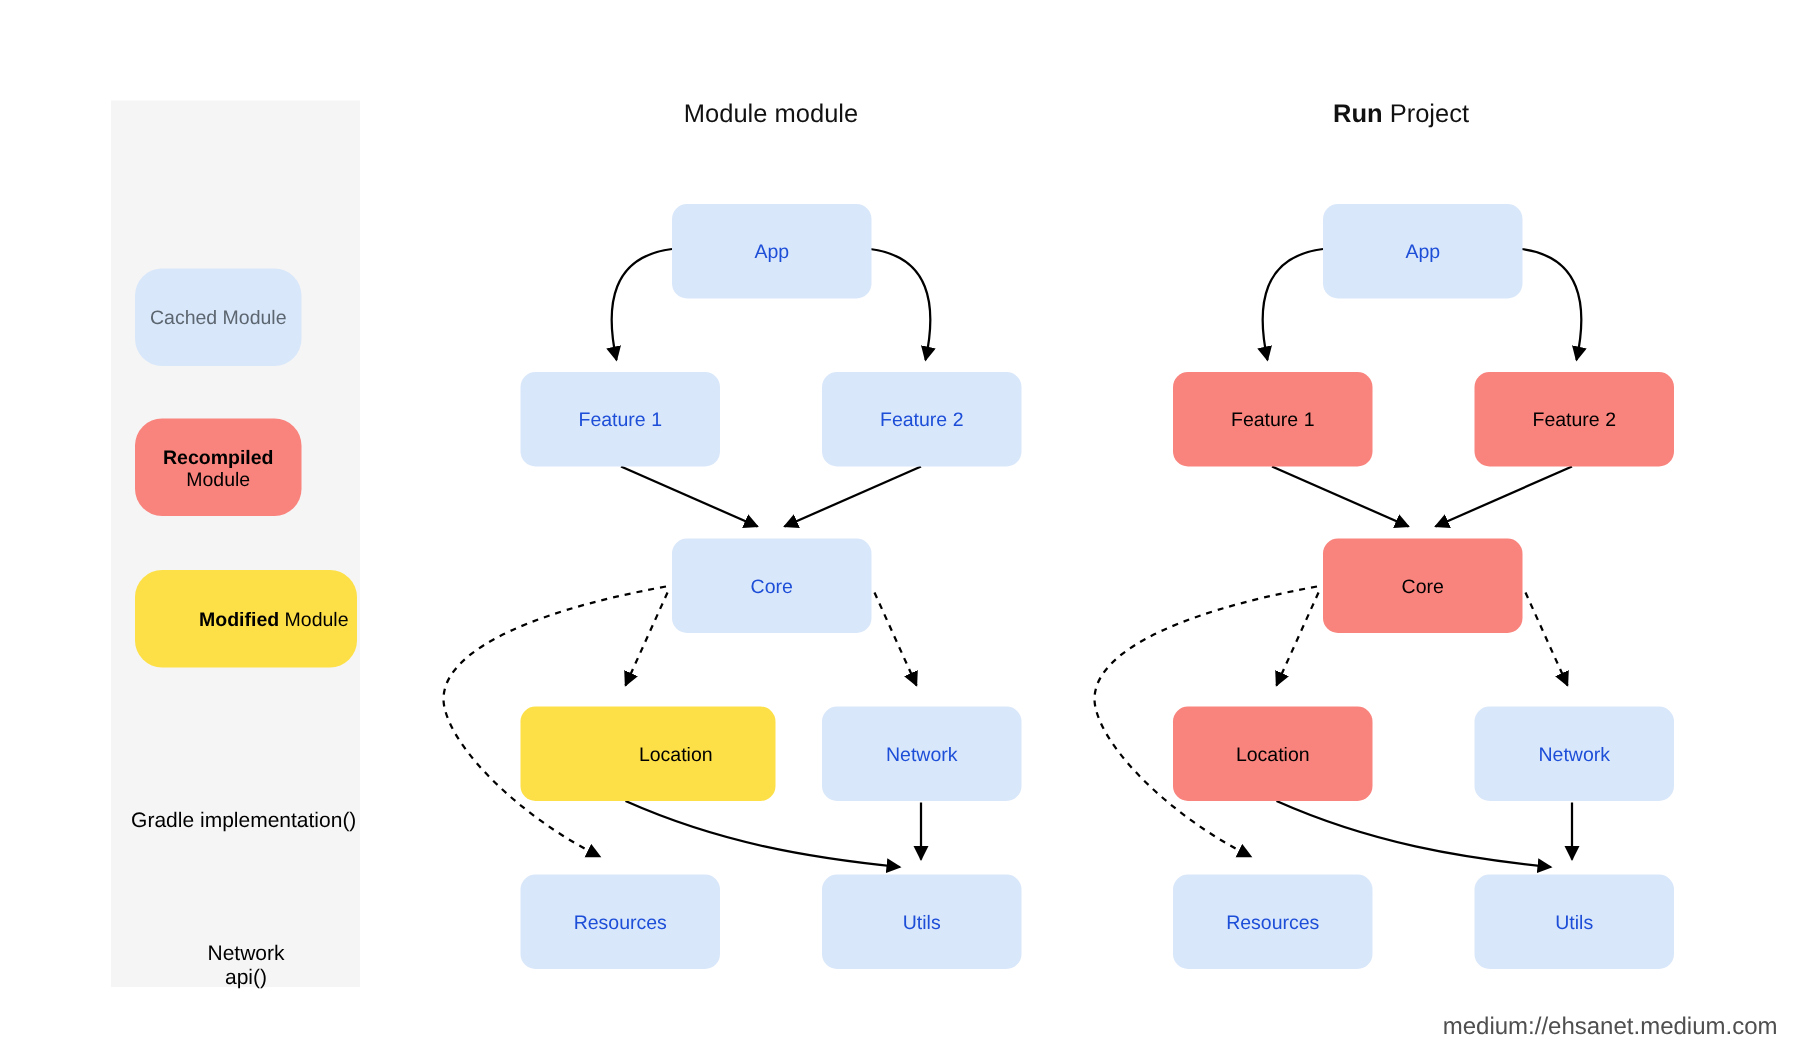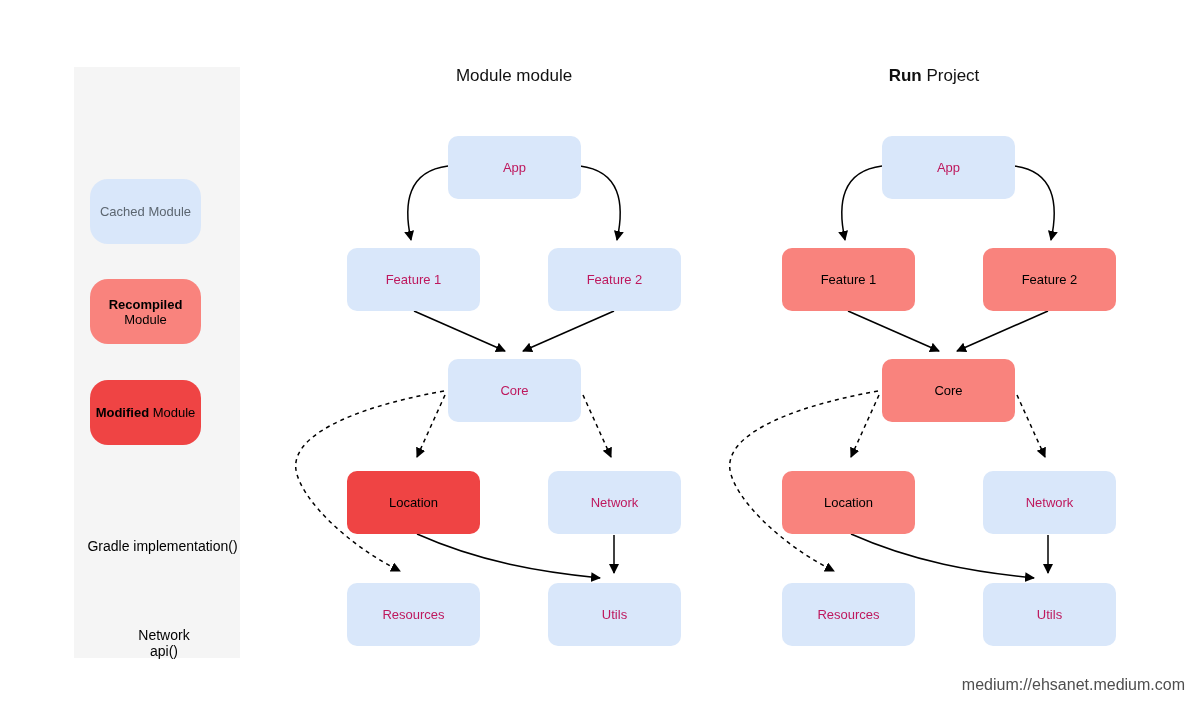--- a/index.html
+++ b/index.html
@@ -23,23 +23,23 @@
   }
   .legend-label{
     position:absolute;font-size:14px;color:#000000;text-align:center;
   }
 
   .node{
     position:absolute;width:133px;height:63px;border-radius:10px;
     display:flex;align-items:center;justify-content:center;
     font-size:13px;text-align:center;
   }
-  .blue{background:#d9e7fa;color:#be185d;}
+  .blue{background:#d9e7fa;color:#1d4ed8;}
   .red{background:#f9837d;color:#000000;}
-  .green{background:#ef4444;color:#000000;}
+  .green{background:#fde047;color:#000000;padding-left:37px;}
   .legend-box.blue{color:#5c6670;}
   .legend-box.red,.legend-box.green{color:#000000;}
 
   .diagram-title{
     position:absolute;top:66px;width:300px;text-align:center;
     font-size:17px;color:#111111;font-weight:normal;margin:0;
   }
   .footer-url{
     position:absolute;top:676px;right:15px;
     font-size:16px;color:#4f4f4f;

